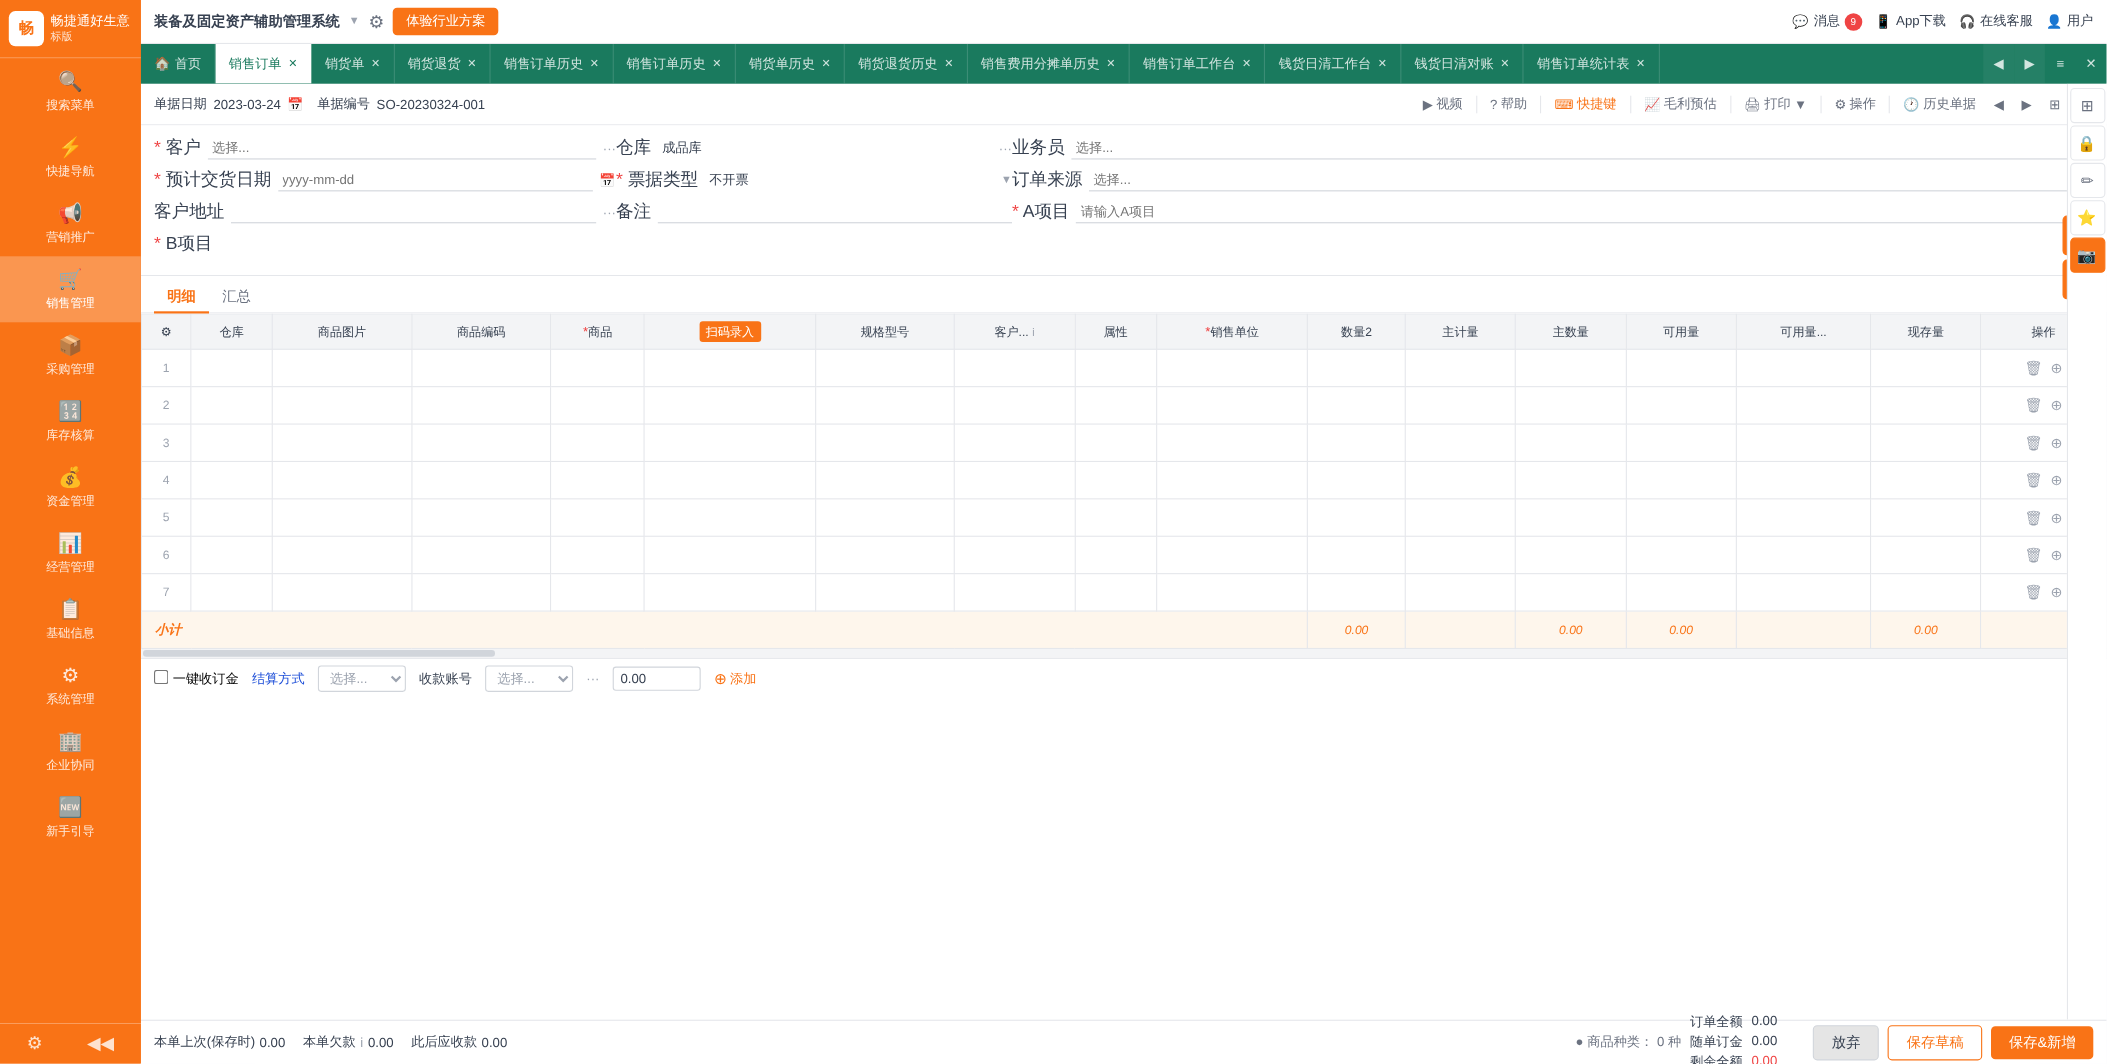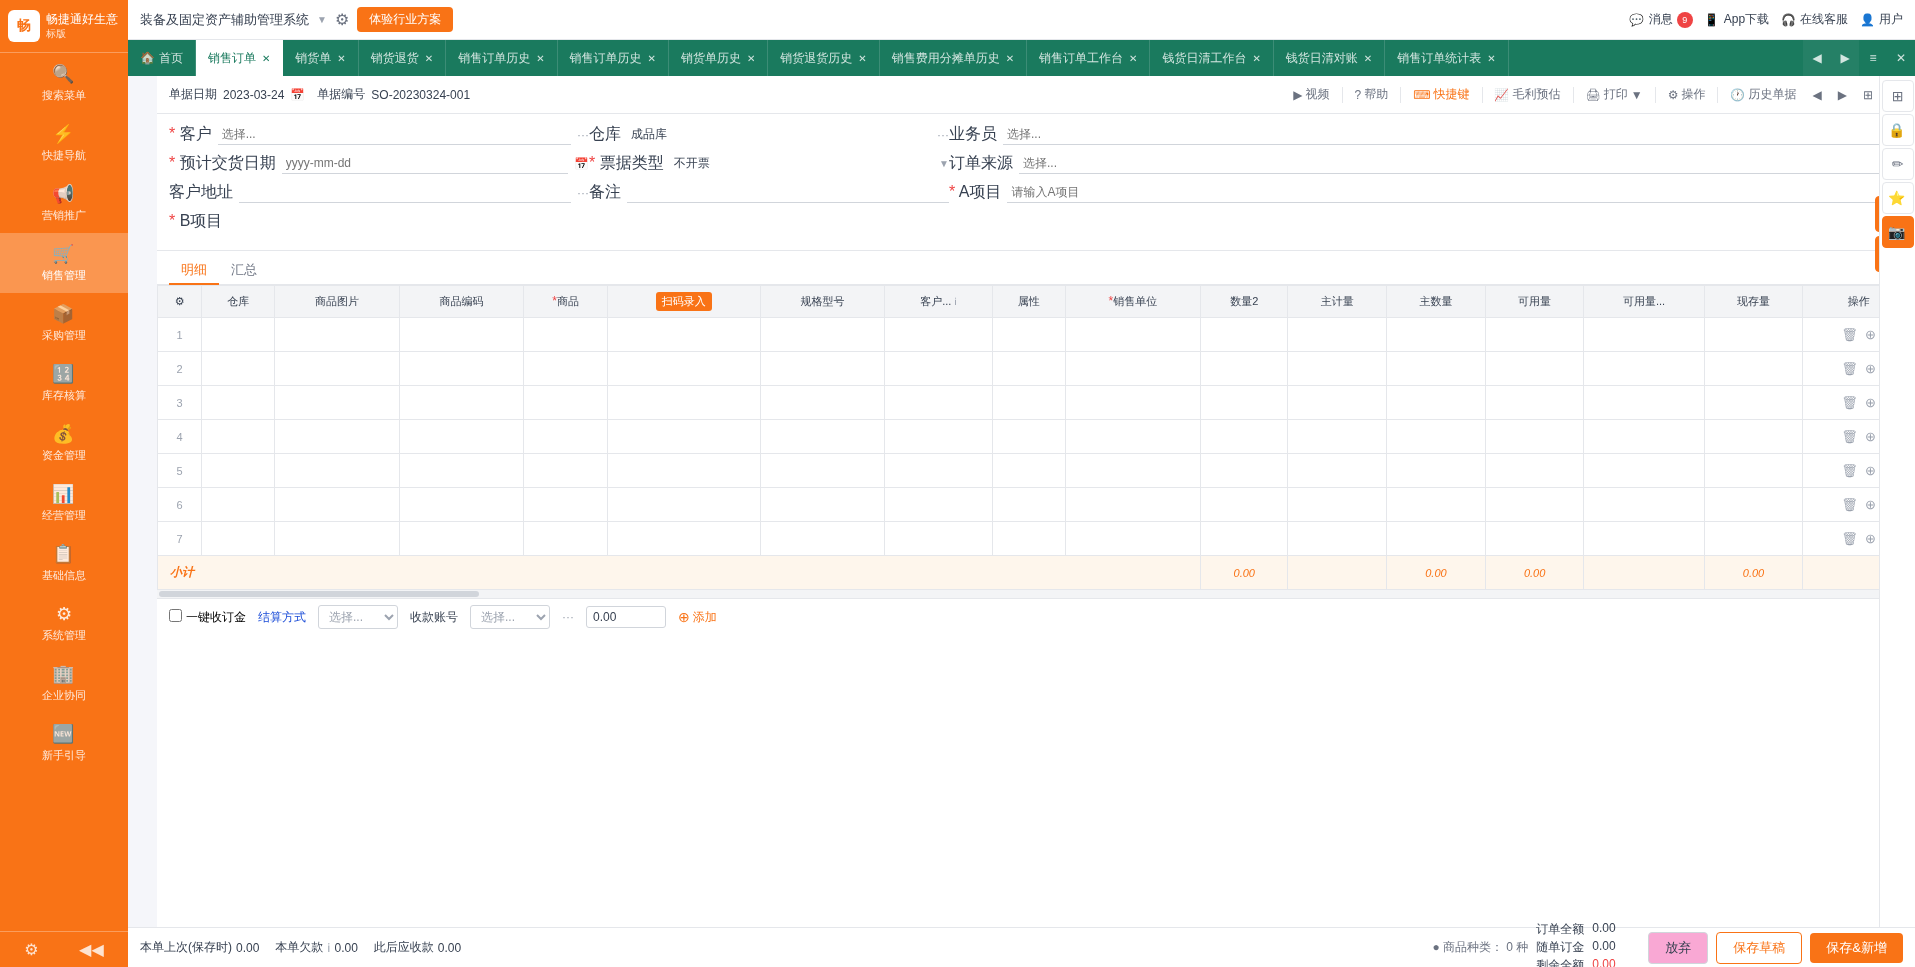--- a/index.html
+++ b/index.html
@@ -34,21 +34,21 @@
     }
     .sidebar-bottom-btn { color: rgba(255,255,255,0.8); font-size: 16px; cursor: pointer; }
 
     
     .topbar {
       position: fixed; left: 128px; top: 0; right: 0; height: 40px;
       background: #fff; display: flex; align-items: center; justify-content: space-between;
       padding: 0 12px; border-bottom: 1px solid #e5e7eb; z-index: 99;
     }
     .topbar-left { display: flex; align-items: center; gap: 8px; }
-    .topbar-system-name { font-size: 13px; color: #374151; }
+    .topbar-system-name { font-size: 13px; color: #374151; font-weight: bold; }
     .topbar-dropdown { color: #9ca3af; font-size: 10px; cursor: pointer; }
     .topbar-settings-btn { color: #6b7280; font-size: 16px; cursor: pointer; }
     .topbar-solution-btn {
       background: #f97316; color: #fff; border: none; border-radius: 4px;
       padding: 4px 12px; cursor: pointer; font-size: 12px;
     }
     .topbar-right { display: flex; align-items: center; gap: 12px; }
     .topbar-right-item { display: flex; align-items: center; gap: 4px; color: #374151; cursor: pointer; font-size: 12px; }
     .topbar-badge {
       background: #ef4444; color: #fff; border-radius: 50%; width: 16px; height: 16px;
@@ -76,21 +76,21 @@
       color: rgba(255,255,255,0.8); cursor: pointer;
     }
     .navtab-close-all {
       width: 28px; height: 36px; display: flex; align-items: center; justify-content: center;
       color: rgba(255,255,255,0.8); cursor: pointer;
     }
 
     
     .main-content {
       position: fixed; left: 128px; top: 76px; right: 0; bottom: 0;
-      background: #f5f6fa; overflow-y: auto; padding-left: 29px;
+      background: #f5f6fa; overflow-y: auto;
     }
 
     
     .order-form {
       background: #fff; margin: 0; padding: 0; height: 100%;
     }
 
     
     .form-toolbar {
       display: flex; align-items: center; justify-content: space-between;
@@ -131,21 +131,21 @@
 
     
     .detail-tabs {
       display: flex; align-items: center; padding: 6px 12px 0; background: #fff;
       border-bottom: 1px solid #e5e7eb;
     }
     .detail-tab {
       padding: 4px 12px; cursor: pointer; color: #6b7280; border-bottom: 2px solid transparent;
       margin-bottom: -1px; font-size: 13px;
     }
-    .detail-tab.active { color: #f97316; border-bottom-color: #f97316; font-weight: 400; }
+    .detail-tab.active { color: #f97316; border-bottom-color: #f97316; font-weight: 700; }
 
     
     .data-table-wrap { overflow-x: auto; background: #fff; }
     .data-table { width: 100%; border-collapse: collapse; min-width: 1500px; }
     .data-table th {
       background: #f3f4f6; border: 1px solid #e5e7eb; padding: 6px 4px;
       text-align: center; color: #374151; font-weight: 500; white-space: nowrap; font-size: 11px;
     }
     .data-table td {
       border: 1px solid #e5e7eb; padding: 4px; text-align: center;
@@ -173,21 +173,21 @@
     .form-footer {
       position: fixed; bottom: 0; left: 128px; right: 0; height: 40px;
       background: #fff; border-top: 1px solid #e5e7eb;
       display: flex; align-items: center; padding: 0 12px; gap: 16px; z-index: 98;
     }
     .footer-field { display: flex; align-items: center; gap: 4px; color: #374151; font-size: 12px; }
     .footer-right {
       margin-left: auto; display: flex; align-items: center; gap: 8px;
     }
     .btn-discard {
-      border: 1px solid #d1d5db; background: #f9a8d4; color: #374151;
+      border: 1px solid #d1d5db; background: #e5e5e5; color: #374151;
       padding: 6px 16px; border-radius: 4px; cursor: pointer; font-size: 13px;
     }
     .btn-save-draft {
       border: 1px solid #f97316; background: #fff; color: #f97316;
       padding: 6px 16px; border-radius: 4px; cursor: pointer; font-size: 13px;
     }
     .btn-save-new {
       background: #f97316; color: #fff; border: none;
       padding: 6px 16px; border-radius: 4px; cursor: pointer; font-size: 13px;
     }

